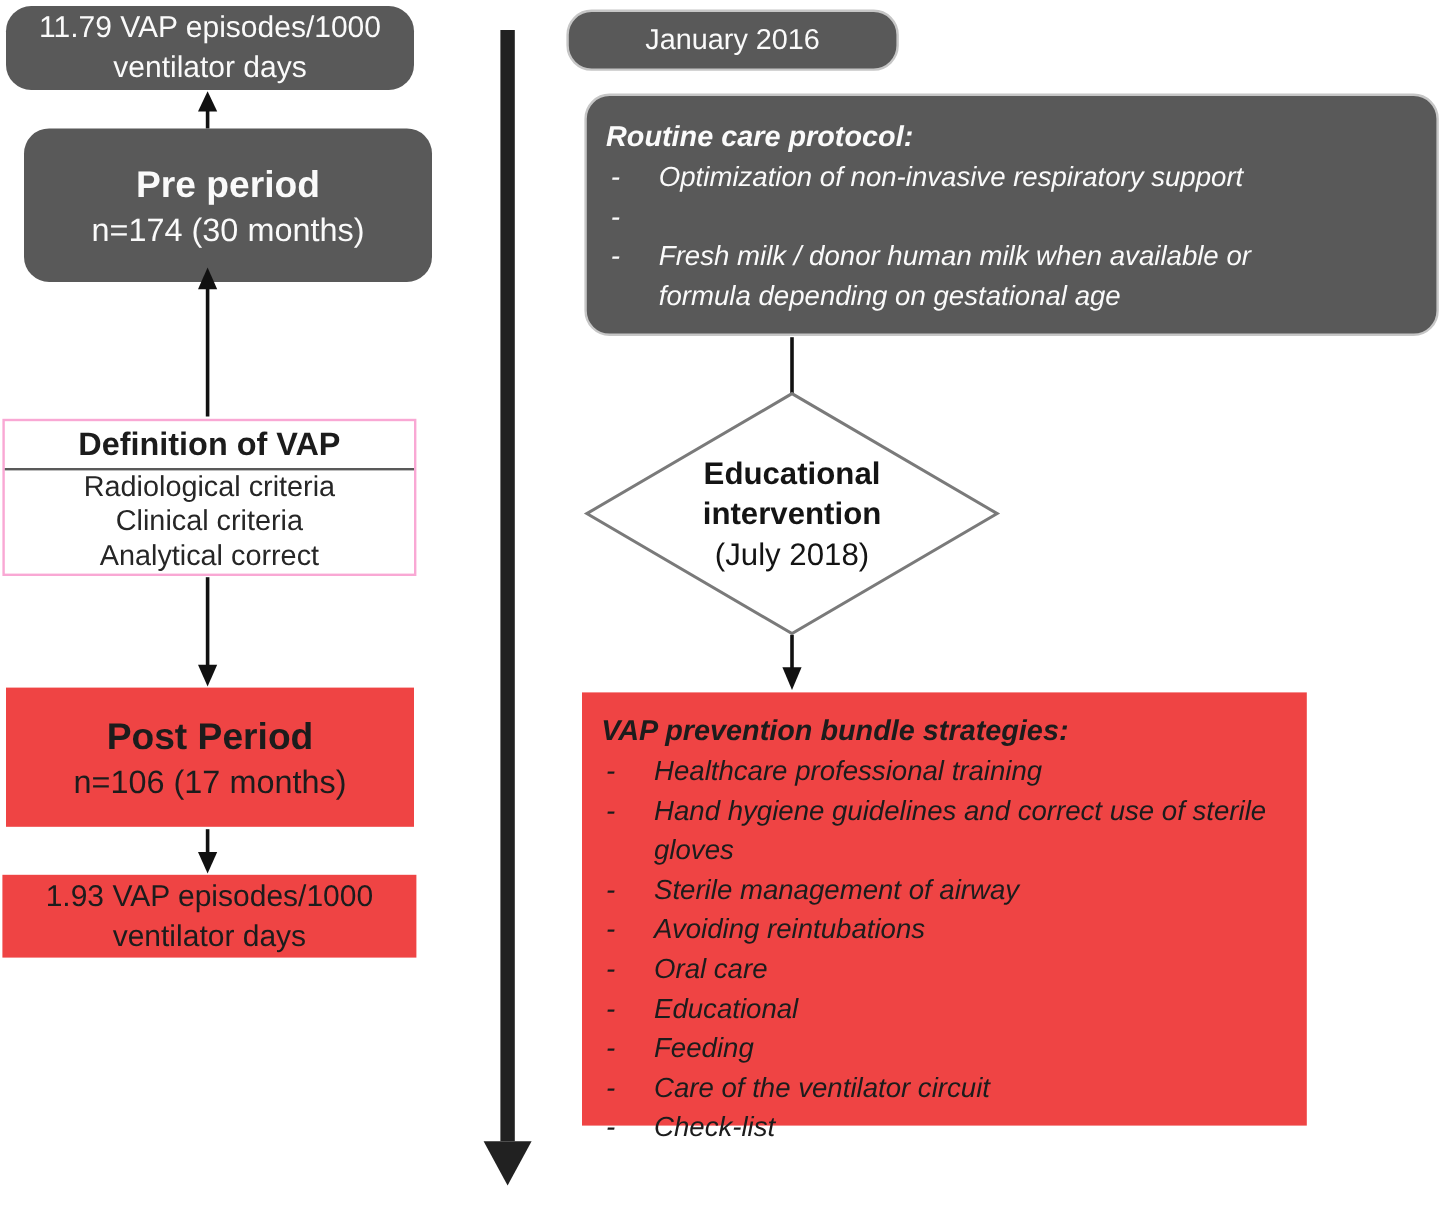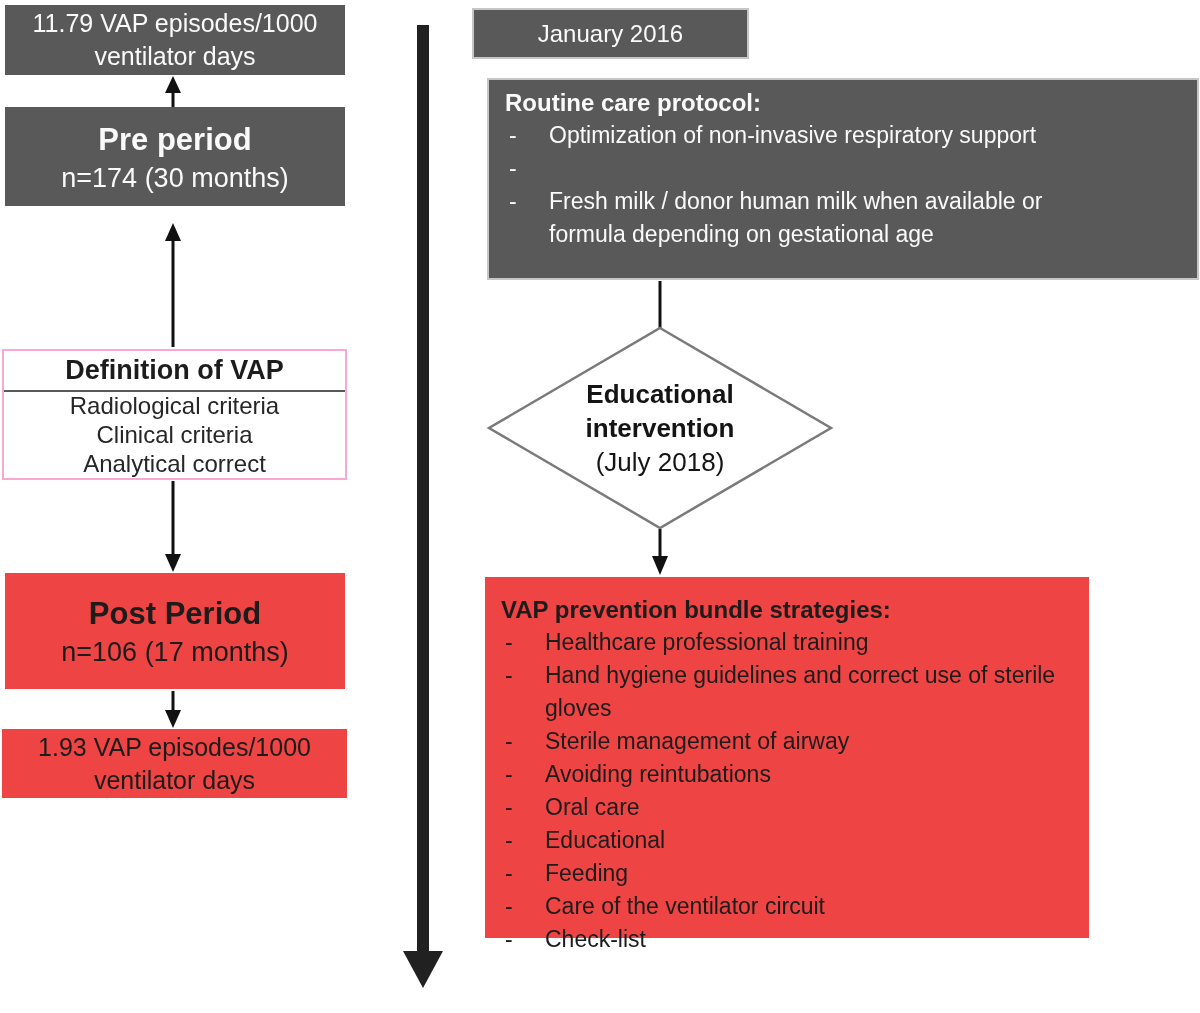--- a/index.html
+++ b/index.html
@@ -1,39 +1,39 @@
 <!DOCTYPE html>
 <html><head>
 <meta charset="utf-8">
 <style>
   html,body{margin:0;padding:0;background:#ffffff;}
   .canvas{
     position:relative;width:1200px;height:1013px;background:#ffffff;
     font-family:"Liberation Sans", sans-serif;color:#1c1c1c;overflow:hidden;
   }
   .box{position:absolute;box-sizing:border-box;}
-  .dark{background:#595959;color:#fafafa;}
+  .dark{background:#595959;color:#fafafa;border-radius:21px;}
   .light{background:#ef4444;color:#1c1c1c;}
   .center-col{display:flex;flex-direction:column;align-items:center;justify-content:center;text-align:center;}
 
   
   .metric{font-size:25px;line-height:33px;}
   .period-title{font-size:31px;font-weight:bold;line-height:42px;}
   .period-sub{font-size:27px;line-height:34px;}
 
   .def-box{background:#ffffff;border:2px solid #f9a8d4;}
   .def-header{height:39px;border-bottom:2px solid #595959;display:flex;align-items:center;justify-content:center;
     font-size:27px;font-weight:bold;color:#1c1c1c;}
   .def-body{display:flex;flex-direction:column;align-items:center;justify-content:center;height:84px;}
   .def-body div{font-size:24px;line-height:29px;color:#262626;}
 
   
   .date-box{font-size:24px;}
   .jan{border:2px solid #c6c6c6;}
-  .bullet-box{padding:6px 16px 0 16px;}
+  .bullet-box{padding:18px 16px 0 16px;font-style:italic;}
   .bullet-box h3{margin:0;font-size:24px;line-height:33px;font-weight:bold;}
   .bullet-box ul{margin:0;padding:0;list-style:none;}
   .bullet-box li{display:grid;grid-template-columns:44px 1fr;font-size:23px;line-height:33px;}
   .bullet-box li .dash{padding-left:4px;}
   .routine-box li .txt{max-width:560px;}
   .bundle-box li .txt{max-width:660px;}
 
   .diamond-label{
     position:absolute;left:488px;top:377px;width:344px;text-align:center;z-index:6;
     color:#141414;
@@ -49,21 +49,21 @@
 
 <div class="canvas">
 
   <div class="boxlayer">
 
     <div class="box dark center-col metric" style="left:5px;top:5px;width:340px;height:70px;">
       <div>11.79 VAP episodes/1000</div>
       <div>ventilator days</div>
     </div>
 
-    <div class="box dark center-col" style="left:5px;top:107px;width:340px;height:99px;">
+    <div class="box dark center-col" style="left:20px;top:107px;width:340px;height:128px;">
       <div class="period-title">Pre period</div>
       <div class="period-sub">n=174 (30 months)</div>
     </div>
 
     <div class="box def-box" style="left:2px;top:349px;width:345px;height:131px;">
       <div class="def-header">Definition of VAP</div>
       <div class="def-body">
         <div>Radiological criteria</div>
         <div>Clinical criteria</div>
         <div>Analytical correct</div>

